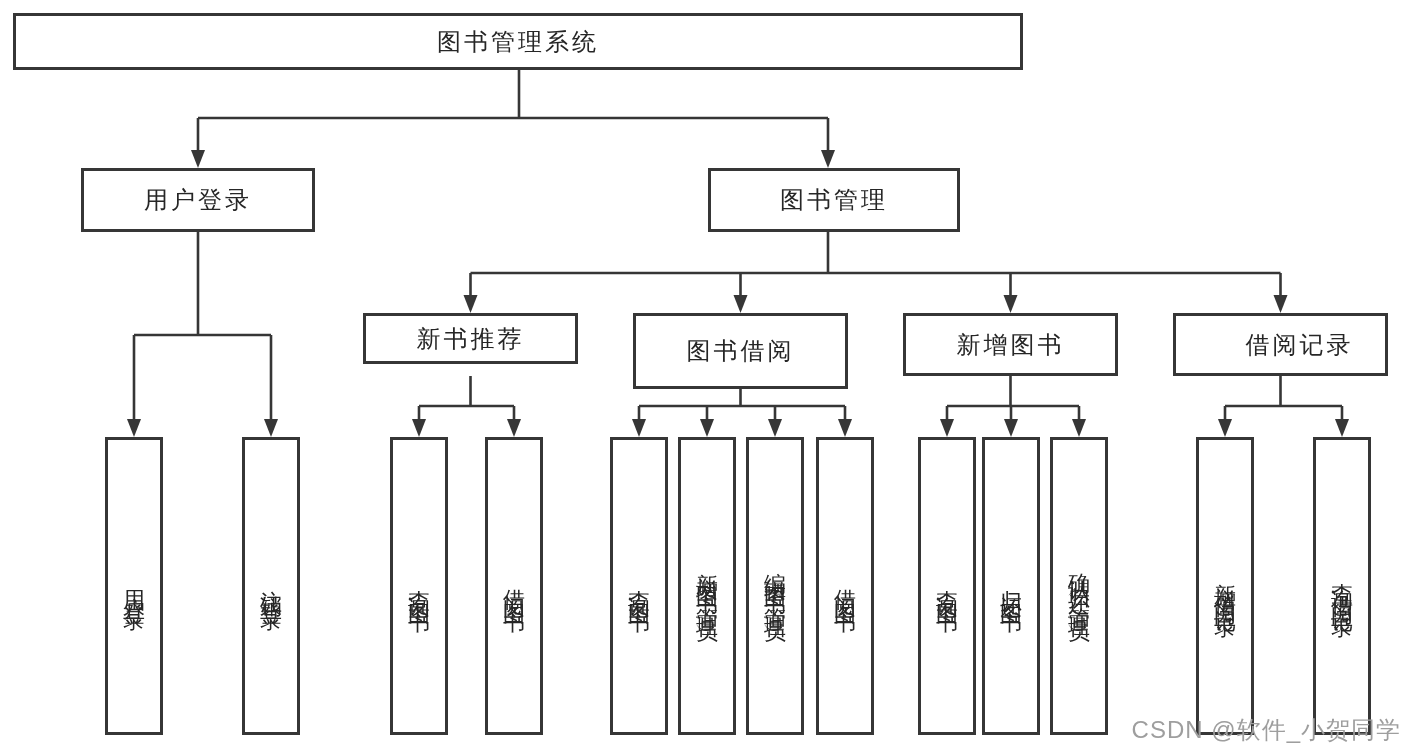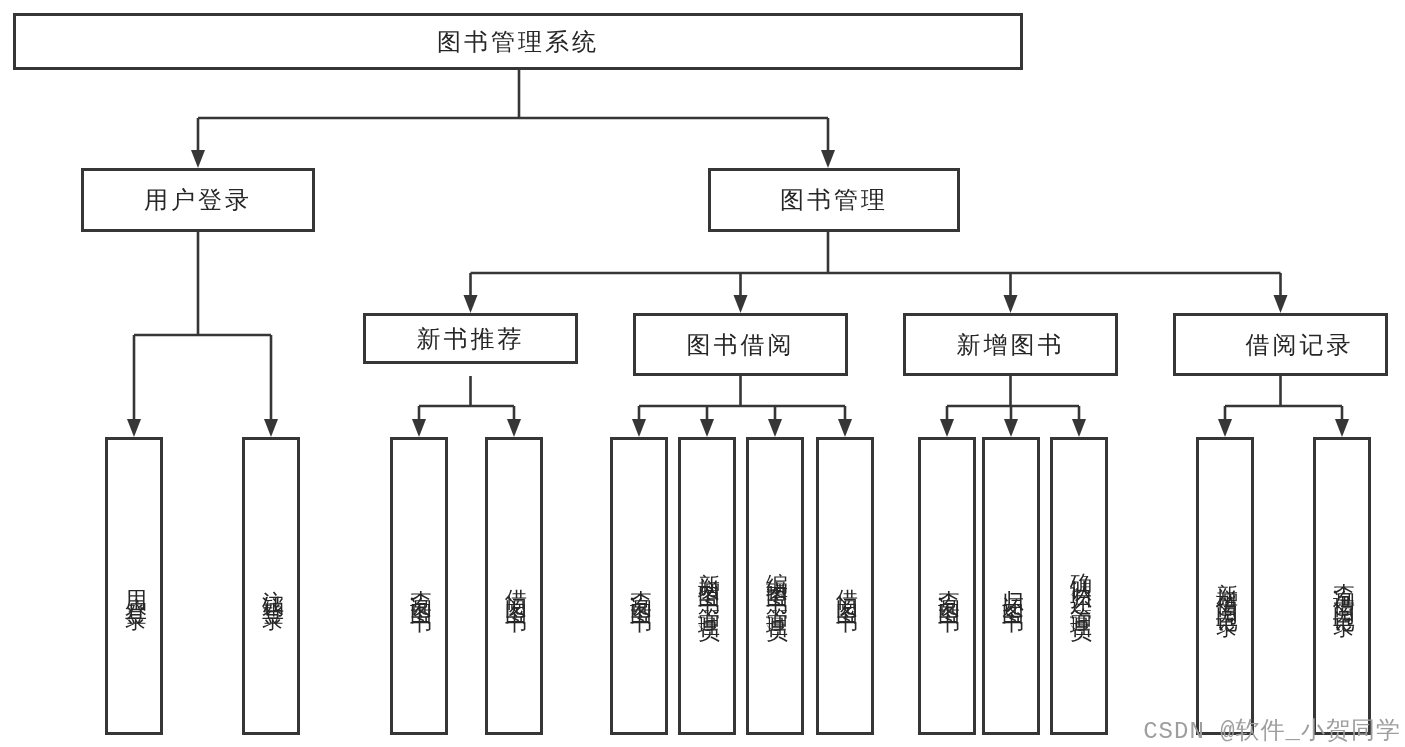--- a/index.html
+++ b/index.html
@@ -8,21 +8,21 @@
     --watermark: #9e9e9e;
     --bg: #ffffff;
   }
   html, body { margin: 0; padding: 0; background: var(--bg); }
   .canvas {
     position: relative;
     width: 1405px;
     height: 747px;
     background: var(--bg);
     overflow: hidden;
-    font-family: Liberation Mono, monospace;
+    font-family: Liberation Sans, sans-serif;
     text-align: center;
   }
   .connectors {
     position: absolute;
     left: 0; top: 0;
     width: 1405px; height: 747px;
   }
   .connectors path { stroke: var(--line); stroke-width: 2.6; fill: none; }
   .connectors polygon { fill: var(--line); stroke: none; }
   .box {
@@ -114,21 +114,21 @@
   <div class="box" style="left:81px; top:168px; width:234px; height:64px;">
     <span class="lbl">用户登录</span>
   </div>
   <div class="box" style="left:708px; top:168px; width:252px; height:64px;">
     <span class="lbl">图书管理</span>
   </div>
 
   <div class="box" style="left:363px; top:313px; width:215px; height:51px;">
     <span class="lbl">新书推荐</span>
   </div>
-  <div class="box" style="left:633px; top:313px; width:215px; height:63px;">
+  <div class="box" style="left:633px; top:313px; width:215px; height:76px;">
     <span class="lbl">图书借阅</span>
   </div>
   <div class="box" style="left:903px; top:313px; width:215px; height:63px;">
     <span class="lbl">新增图书</span>
   </div>
   <div class="box" style="left:1173px; top:313px; width:215px; height:63px;padding-left:38px;">
     <span class="lbl">借阅记录</span>
   </div>
 
   <div class="box leaf" style="left:105px; top:437px; width:58px; height:298px;">

